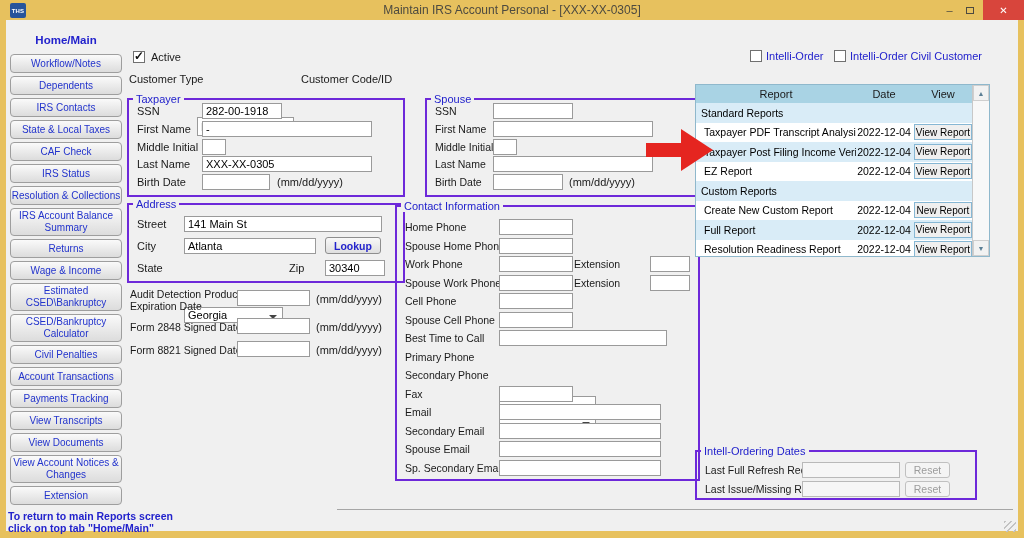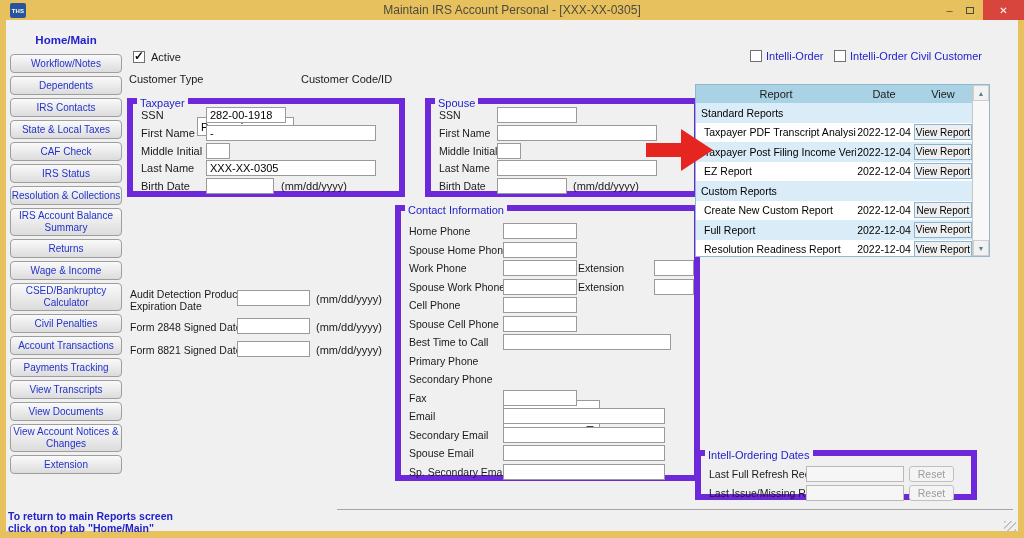--- a/index.html
+++ b/index.html
@@ -30,21 +30,21 @@
   .inp { position: absolute; border: 1px solid #9A9A9A; background: #fff; font-size: 11px; padding: 0 3px; font-family: "Liberation Sans", sans-serif; }
   .inp:disabled, .inp.dis { background: #F6F6F6; border-color: #B9B9B9; }
   .sel { position: absolute; border: 1px solid #9A9A9A; background: #fff; font-size: 11px; padding: 0 14px 0 3px; display: flex; align-items: center; cursor: default; margin-top: 47px; }
   .sel::after { content: ""; position: absolute; right: 5px; top: 7px; border: 4px solid transparent; border-top-color: #444; }
   .btn { position: absolute; display: flex; align-items: center; justify-content: center; background: linear-gradient(#F8F8F8, #DFDFDF); border: 1px solid #8E8E8E; border-radius: 3px; font-size: 11px; color: #1a1a1a; cursor: default; white-space: nowrap; }
   .btn.blue { color: #2222CC; font-weight: bold; }
   .btn.bold { font-weight: bold; }
   .btn.dis { background: #F4F4F4; border-color: #C0C0C0; color: #9C9C9C; font-weight: normal; }
   .cb { position: absolute; width: 12px; height: 12px; border: 1px solid #707070; background: #fff; cursor: default; }
   .cb.checked::after { content: "\2713"; position: absolute; left: 0px; top: -3px; font-size: 12px; font-weight: bold; color: #111; }
-  .grp { position: absolute; border: 6px solid #6d28d9; z-index: 2; }
+  .grp { position: absolute; border: 2px solid #6d28d9; z-index: 2; }
   .grplbl { position: absolute; left: 4px; top: -7px; background: #F0F0F0; padding: 0 3px; font-size: 11px; color: #2222CC; white-space: nowrap; }
   .hint { position: absolute; font-size: 11px; color: #1a1a1a; white-space: nowrap; }
   .rel { position: absolute; }
 
   
   .rpt-title { left: 697px; top: 58px; font-size: 14.5px; font-weight: bold; color: #2222CC; }
   .tbl { left: 695px; top: 84px; width: 295px; height: 173px; border: 1px solid #8FB8CC; background: #fff; overflow: hidden; }
   .thead { display: flex; height: 18px; background: #A9D3E4; }
   .th { font-size: 11px; color: #1a1a1a; display: flex; align-items: center; justify-content: center; }
   .c1 { width: 160px; text-align: right; } .c2 { width: 56px; } .c3 { width: 62px; }
@@ -89,20 +89,21 @@
     <div class="sbtn nw">Workflow/Notes</div>
     <div class="sbtn nw">Dependents</div>
     <div class="sbtn nw">IRS Contacts</div>
     <div class="sbtn nw">State &amp; Local Taxes</div>
     <div class="sbtn nw">CAF Check</div>
     <div class="sbtn nw">IRS Status</div>
     <div class="sbtn nw">Resolution &amp; Collections</div>
     <div class="sbtn">IRS Account Balance Summary</div>
     <div class="sbtn nw">Returns</div>
     <div class="sbtn nw">Wage &amp; Income</div>
+    <div class="sbtn">Estimated CSED\Bankruptcy</div>
     <div class="sbtn">CSED/Bankruptcy Calculator</div>
     <div class="sbtn nw">Civil Penalties</div>
     <div class="sbtn nw">Account Transactions</div>
     <div class="sbtn nw">Payments Tracking</div>
     <div class="sbtn nw">View Transcripts</div>
     <div class="sbtn nw">View Documents</div>
     <div class="sbtn">View Account Notices &amp; Changes</div>
     <div class="sbtn nw">Extension</div>
   </div>
   <div class="abs side-note">
@@ -150,20 +151,34 @@
     <input class="inp" style="left: 66px; top: 21px; width: 160px; height: 16px;">
     <span class="lbls rel" style="left:8px; top:41px;">Middle Initial</span>
     <input class="inp" style="left: 66px; top: 39px; width: 24px; height: 16px;">
     <span class="lbls rel" style="left:8px; top:58px;">Last Name</span>
     <input class="inp" style="left: 66px; top: 56px; width: 160px; height: 16px;">
     <span class="lbls rel" style="left:8px; top:76px;">Birth Date</span>
     <input class="inp" style="left: 66px; top: 74px; width: 70px; height: 16px;">
     <span class="hint" style="left:142px; top:76px;">(mm/dd/yyyy)</span>
   </div>
 
+  <div class="grp" style="left:127px; top:203px; width:278px; height:80px;">
+    <span class="grplbl">Address</span>
+    <span class="lbl rel" style="left:8px; top:13px;">Street</span>
+    <input class="inp" style="left: 55px; top: 11px; width: 198px; height: 16px;" value="141 Main St">
+    <span class="lbl rel" style="left:8px; top:35px;">City</span>
+    <input class="inp" style="left: 55px; top: 33px; width: 132px; height: 16px;" value="Atlanta">
+    <div class="btn blue" style="left:196px; top:32px; width:56px; height:17px; font-size:10.5px;">Lookup</div>
+    <span class="lbl rel" style="left:8px; top:57px;">State</span>
+    <div class="sel" style="left:55px; top:55px; width:99px; height:16px;">
+        <span>Georgia</span>
+      </div>
+    <span class="lbl rel" style="left:160px; top:57px;">Zip</span>
+    <input class="inp" style="left: 196px; top: 55px; width: 60px; height: 16px;" value="30340">
+  </div>
 
   <span class="lbls abs" style="left:130px; top:288px;">Audit Detection Product</span>
   <span class="lbls abs" style="left:130px; top:300px;">Expiration Date</span>
   <input class="inp abs" style="left: 237px; top: 290px; width: 73px; height: 16px;">
   <span class="hint abs" style="left:316px; top:293px;">(mm/dd/yyyy)</span>
   <span class="lbls abs" style="left:130px; top:321px;">Form 2848 Signed Date</span>
   <input class="inp abs" style="left: 237px; top: 318px; width: 73px; height: 16px;">
   <span class="hint abs" style="left:316px; top:321px;">(mm/dd/yyyy)</span>
   <span class="lbls abs" style="left:130px; top:344px;">Form 8821 Signed Date</span>
   <input class="inp abs" style="left: 237px; top: 341px; width: 73px; height: 16px;">

